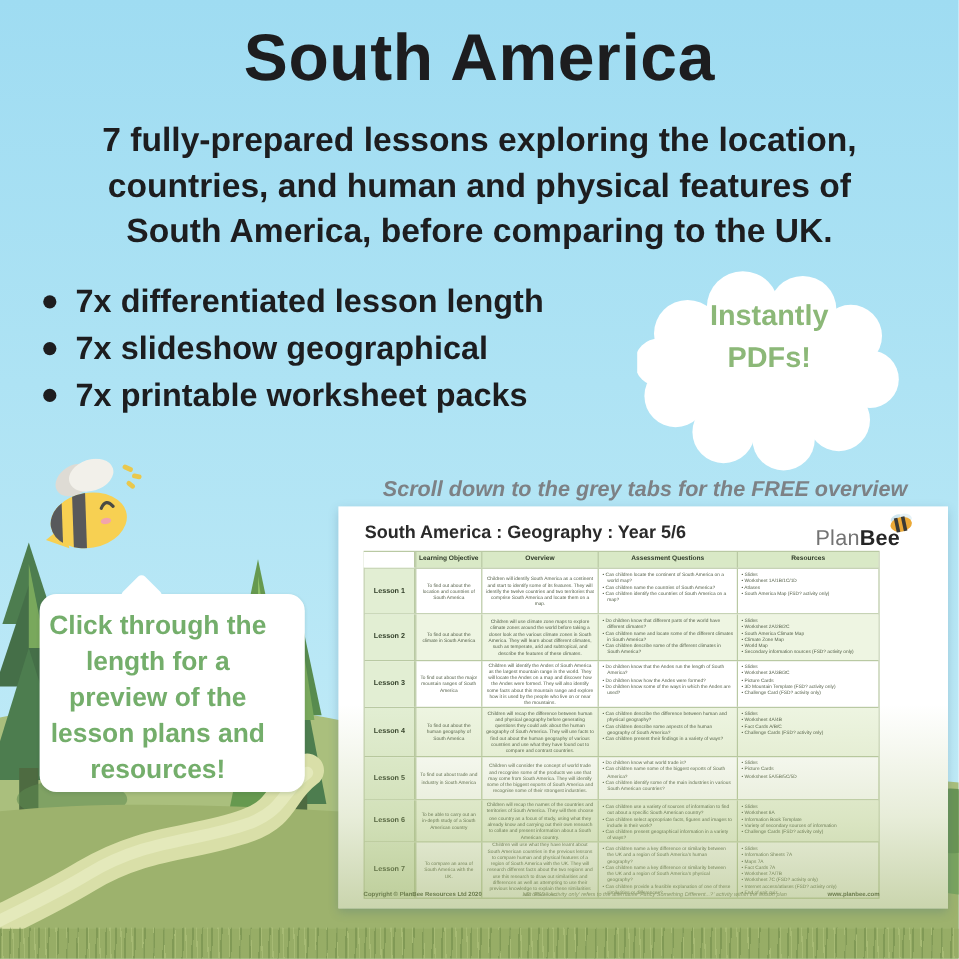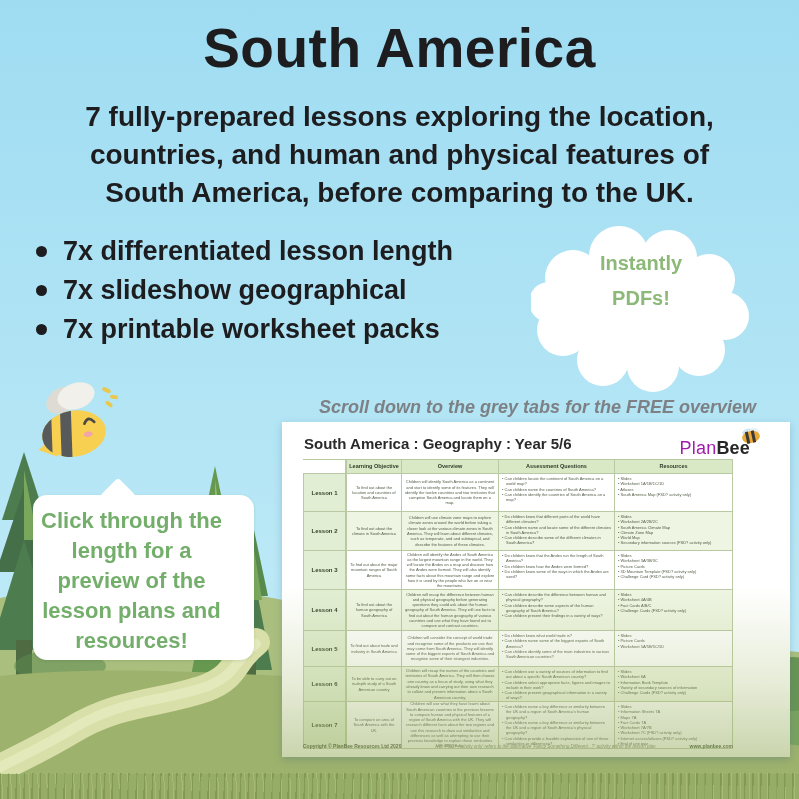--- a/index.html
+++ b/index.html
@@ -21,39 +21,39 @@
   }
   .subtitle{position:absolute;left:0;top:98px;width:799px;text-align:center;
     font-size:28px;font-weight:bold;color:#1d1d1f;line-height:38px;}
   .bullets{position:absolute;left:36px;top:232px;width:520px;}
   .bullet-item{display:flex;align-items:center;height:39px;font-size:27px;font-weight:bold;color:#1d1d1f;}
   .dot{width:11px;height:11px;border-radius:50%;background:#1d1d1f;margin-right:16px;flex:0 0 auto;}
   
   .cloud{position:absolute;left:531px;top:222px;width:220px;height:175px;}
   .cloud svg{position:absolute;left:0;top:0;}
   .cloud-text{position:absolute;left:0;top:24px;width:220px;text-align:center;
-    color:#8cb878;font-size:20px;font-weight:bold;line-height:35px;}
+    color:#8cb878;font-size:24px;font-weight:bold;line-height:35px;}
   
   .scroll-note{position:absolute;left:280px;top:397px;width:515px;text-align:center;
     color:#7d8185;font-size:18px;font-weight:bold;font-style:italic;}
   
   .bee{position:absolute;left:24px;top:382px;width:95px;height:85px;}
   
   .speech-bubble{position:absolute;left:33px;top:495px;width:197px;height:165px;
     background:#fff;border-radius:14px;box-shadow:0 1px 3px rgba(40,80,60,.15);padding-left:24px;}
   .speech-pointer{position:absolute;left:72px;top:-12px;width:26px;height:26px;background:#fff;
     transform:rotate(45deg);border-radius:4px;}
   .bubble-text{position:absolute;left:0;top:11px;width:197px;text-align:center;
     color:#74ae6b;font-size:22px;font-weight:bold;line-height:30px;}
   
   .document{position:absolute;left:282px;top:422px;width:508px;height:335px;background:#fff;
     box-shadow:0 3px 8px rgba(60,100,130,.28);}
   .doc-title{position:absolute;left:22px;top:13px;font-size:15px;font-weight:bold;color:#2a2a2a;}
   .logo{position:absolute;right:40px;top:16px;font-size:18px;letter-spacing:.2px;}
-  .logo .lp{color:#a21caf;font-weight:normal;}
+  .logo .lp{color:#737373;font-weight:normal;}
   .logo .lb{color:#262626;font-weight:bold;}
   .logo-bee{position:absolute;right:26px;top:6px;width:26px;height:16px;}
   .dtable{position:absolute;left:21px;top:37px;width:430px;border:1px solid #b9c9a3;box-sizing:border-box;}
   .thead,.trow{display:grid;grid-template-columns:42px 55px 97px 116px 118px;}
   .thead{height:13px;background:#d9e9c6;}
   .th{font-size:5.5px;font-weight:bold;color:#2f3a28;text-align:center;line-height:13px;
     border-left:1px solid #b9c9a3;overflow:hidden;}
   .corner{background:#fff;border-right:1px solid #b9c9a3;margin-left:-1px;}
   .trow{border-top:1px solid #b9c9a3;}
   .trow:nth-of-type(2){height:37px}.trow:nth-of-type(3){height:38px}

